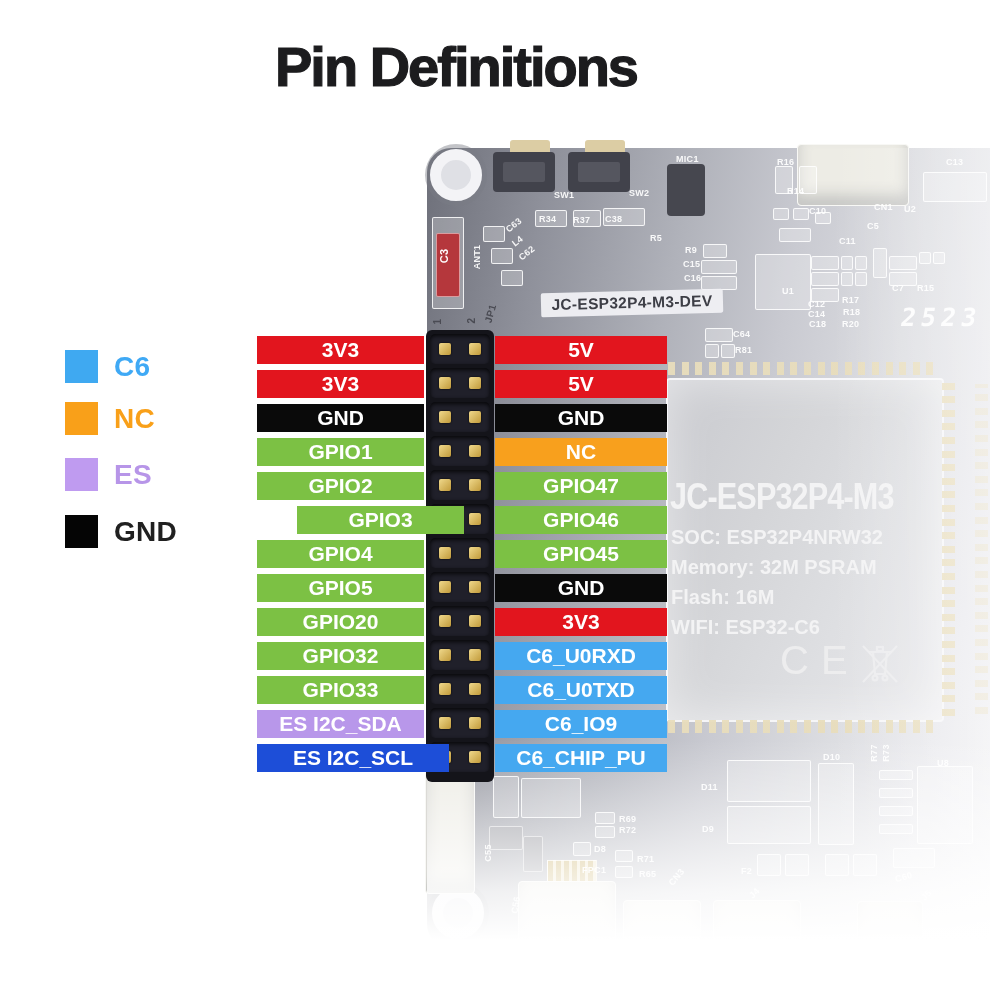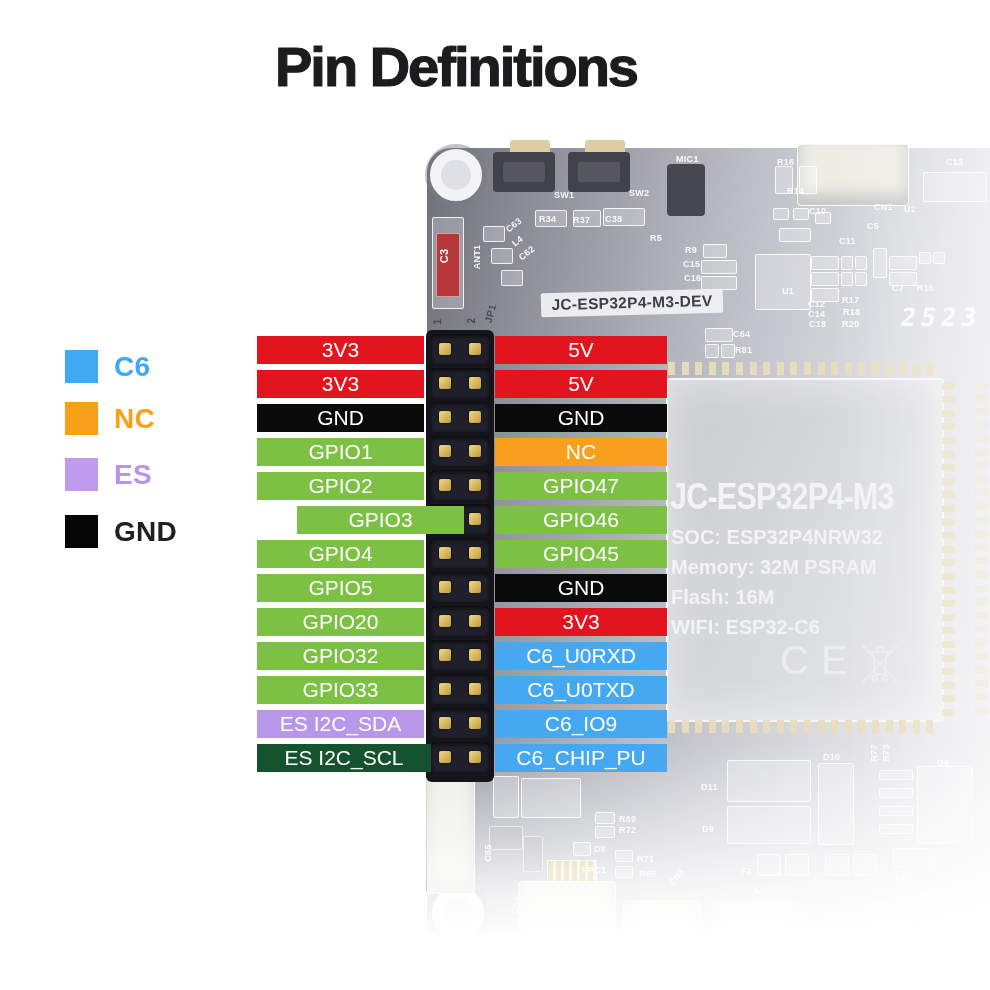--- a/index.html
+++ b/index.html
@@ -58,21 +58,21 @@
   .c3body{position:absolute;left:9px;top:85px;width:22px;height:62px;z-index:2;
           background:#b5373c;border-radius:2px;border:1px solid rgba(255,255,255,.5);}
   
   .pin-header{position:absolute;left:426px;top:330px;width:68px;height:452px;z-index:5;
           background:#14141a;border-radius:6px;}
   .seg{position:absolute;left:4px;width:60px;height:30px;background:#20202a;border-radius:5px;
        box-shadow:inset 0 2px 4px rgba(0,0,0,.8);}
   .seg .pin{position:absolute;top:9px;width:12px;height:12px;border-radius:2px;
        background:linear-gradient(135deg,#f0d98c,#c19a3a);box-shadow:0 0 2px #000;}
   .pinbar{position:absolute;height:28px;z-index:6;display:flex;align-items:center;justify-content:center;
-       color:#fff;font-size:21px;font-weight:normal;white-space:nowrap;}
+       color:#fff;font-size:21px;font-weight:bold;white-space:nowrap;}
   
   .legend{position:absolute;left:65px;top:230px;width:220px;height:330px;}
   .lg-row{position:absolute;left:0;height:33px;display:flex;align-items:center;}
   .lg-sw{width:33px;height:33px;flex:0 0 33px;}
   .lg-label{margin-left:16px;font-size:28px;font-weight:bold;letter-spacing:.3px;}
 </style>
 </head>
 <body>
 
 <div class="stage">
@@ -311,21 +311,21 @@
       <div class="pinbar" style="left: 257px; width: 167px; top: 404px; background: rgb(10, 10, 10);">GND</div>
       <div class="pinbar" style="left: 257px; width: 167px; top: 438px; background: rgb(124, 193, 68);">GPIO1</div>
       <div class="pinbar" style="left: 257px; width: 167px; top: 472px; background: rgb(124, 193, 68);">GPIO2</div>
       <div class="pinbar" style="left: 257px; width: 167px; top: 506px; background: rgb(124, 193, 68); margin-left: 40px;">GPIO3</div>
       <div class="pinbar" style="left: 257px; width: 167px; top: 540px; background: rgb(124, 193, 68);">GPIO4</div>
       <div class="pinbar" style="left: 257px; width: 167px; top: 574px; background: rgb(124, 193, 68);">GPIO5</div>
       <div class="pinbar" style="left: 257px; width: 167px; top: 608px; background: rgb(124, 193, 68);">GPIO20</div>
       <div class="pinbar" style="left: 257px; width: 167px; top: 642px; background: rgb(124, 193, 68);">GPIO32</div>
       <div class="pinbar" style="left: 257px; width: 167px; top: 676px; background: rgb(124, 193, 68);">GPIO33</div>
       <div class="pinbar" style="left: 257px; width: 167px; top: 710px; background: rgb(184, 151, 234);">ES I2C_SDA</div>
-      <div class="pinbar" style="left: 257px; width: 174px; top: 744px; background: #14532d; text-align: right;">ES I2C_SCL</div>
+      <div class="pinbar" style="left: 257px; width: 192px; top: 744px; background: #1d4ed8; text-align: right;">ES I2C_SCL</div>
       <div class="pinbar" style="left: 495px; width: 172px; top: 336px; background: rgb(226, 21, 30);">5V</div>
       <div class="pinbar" style="left: 495px; width: 172px; top: 370px; background: rgb(226, 21, 30);">5V</div>
       <div class="pinbar" style="left: 495px; width: 172px; top: 404px; background: rgb(10, 10, 10);">GND</div>
       <div class="pinbar" style="left: 495px; width: 172px; top: 438px; background: rgb(248, 160, 29);">NC</div>
       <div class="pinbar" style="left: 495px; width: 172px; top: 472px; background: rgb(124, 193, 68);">GPIO47</div>
       <div class="pinbar" style="left: 495px; width: 172px; top: 506px; background: rgb(124, 193, 68);">GPIO46</div>
       <div class="pinbar" style="left: 495px; width: 172px; top: 540px; background: rgb(124, 193, 68);">GPIO45</div>
       <div class="pinbar" style="left: 495px; width: 172px; top: 574px; background: rgb(10, 10, 10);">GND</div>
       <div class="pinbar" style="left: 495px; width: 172px; top: 608px; background: rgb(226, 21, 30);">3V3</div>
       <div class="pinbar" style="left: 495px; width: 172px; top: 642px; background: rgb(69, 168, 240);">C6_U0RXD</div>

